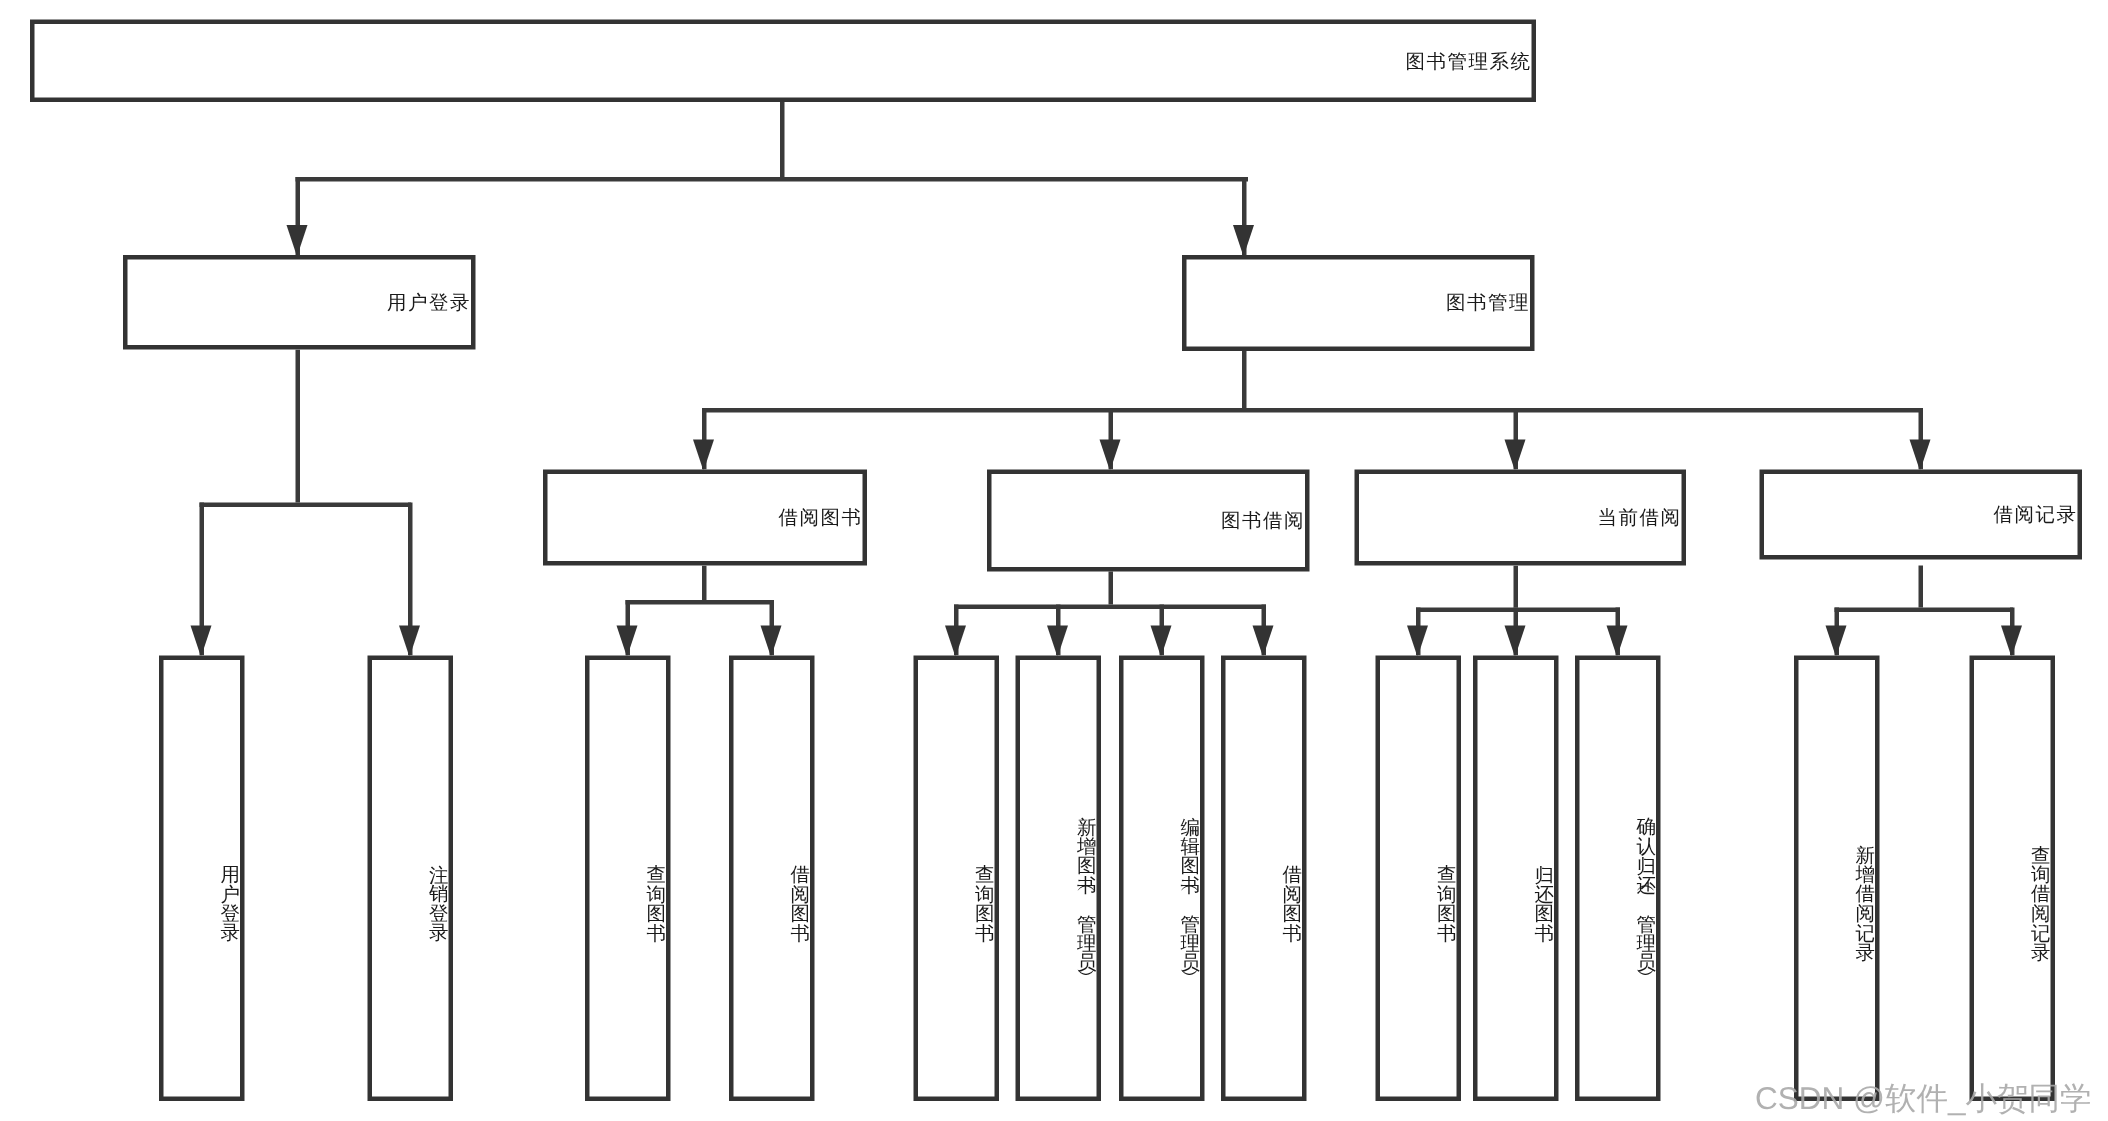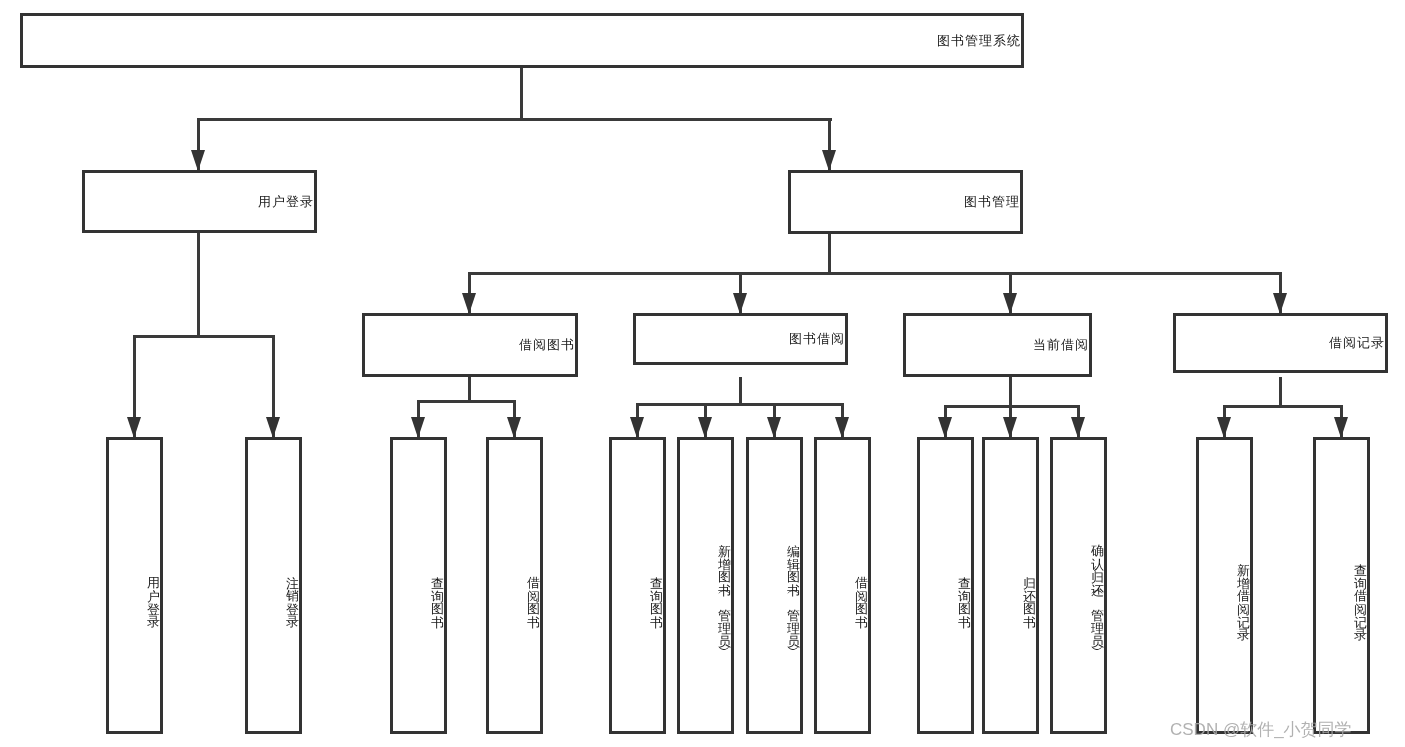--- a/index.html
+++ b/index.html
@@ -20,21 +20,21 @@
   }
   .vline { position:absolute; width:3px; background:#3a3a3a; z-index:1; }
   .hline { position:absolute; height:3px; background:#3a3a3a; z-index:1; }
   .arrow {
     position:absolute; width:0; height:0; z-index:1;
     border-left:7px solid transparent; border-right:7px solid transparent;
     border-top:21px solid #333333;
   }
   .watermark {
     position:absolute; left:1170px; top:718px; z-index:3;
-    font-size:17px; color:#a9a9a9; opacity:0.9; white-space:nowrap;
+    font-size:21px; color:#a9a9a9; opacity:0.9; white-space:nowrap;
   }
 </style>
 </head>
 <body>
 
 <div class="canvas">
 
   <div class="box" style="left:20px; top:13px; width:1004px; height:55px;">
     <span>图书管理系统</span>
   </div>
@@ -67,24 +67,24 @@
   <div class="vline" style="left:739px; top:272px; height:41px;"></div>
   <div class="arrow" style="left:733px; top:293px;"></div>
   <div class="vline" style="left:1009px; top:272px; height:41px;"></div>
   <div class="arrow" style="left:1003px; top:293px;"></div>
   <div class="vline" style="left:1279px; top:272px; height:41px;"></div>
   <div class="arrow" style="left:1273px; top:293px;"></div>
 
   <div class="box" style="left:362px; top:313px; width:216px; height:64px;">
     <span>借阅图书</span>
   </div>
-  <div class="box" style="left:633px; top:313px; width:215px; height:52px;">
+  <div class="box" style="left:658px; top:313px; width:215px; height:68px;">
     <span>图书借阅</span>
   </div>
-  <div class="box" style="left:903px; top:313px; width:189px; height:64px;">
+  <div class="box" style="left:903px; top:313px; width:221px; height:64px;">
     <span>当前借阅</span>
   </div>
   <div class="box" style="left:1173px; top:313px; width:215px; height:60px;">
     <span>借阅记录</span>
   </div>
 
   <div class="vline" style="left:468px; top:377px; height:23px;"></div>
   <div class="hline" style="left:417px; top:400px; width:99px;"></div>
   <div class="vline" style="left:417px; top:400px; height:37px;"></div>
   <div class="arrow" style="left:411px; top:417px;"></div>

